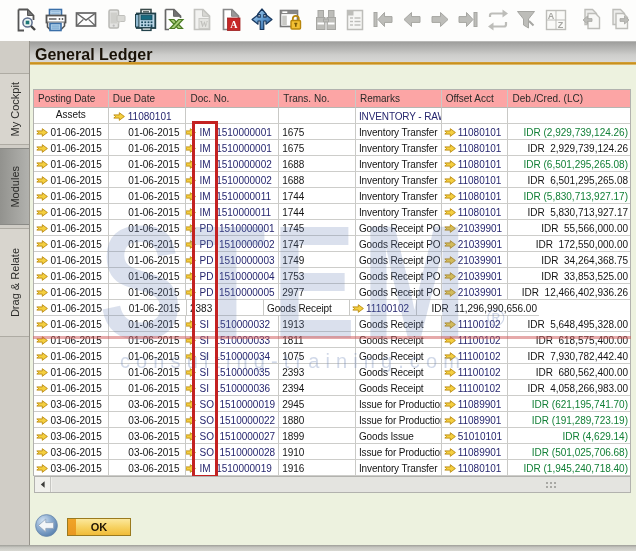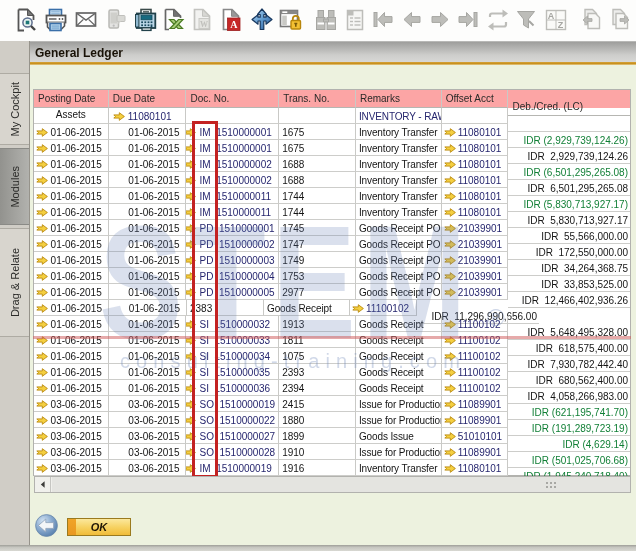--- a/index.html
+++ b/index.html
@@ -10,32 +10,32 @@
 #sidebar { position:absolute; left:0; top:41px; width:30px; height:508px; background:#d0cdc6;
   border-right:1px solid #96938b; }
 .vtab { position:absolute; left:0; width:29px; display:flex; align-items:center; justify-content:center; }
 .vtab span { writing-mode:vertical-rl; transform:rotate(180deg); font-size:11px; color:#2c2c2a; white-space:nowrap; }
 #tab1 { top:32px; height:72px; background:#d8d5ce; border-top:1px solid #aeaba3; border-bottom:1px solid #aeaba3; }
 #tab2 { top:107px; height:77px; background:linear-gradient(90deg,#92928e,#b2b2ae); border-top:1px solid #8a8a86; border-bottom:1px solid #8a8a86; }
 #tab3 { top:187px; height:109px; background:#d8d5ce; border-top:1px solid #aeaba3; border-bottom:1px solid #aeaba3; }
 #win { position:absolute; left:30px; top:41px; width:606px; height:510px; background:#edf2df; }
 #titlebar { position:absolute; left:0; top:0; width:606px; height:21px;
   background:linear-gradient(#9e9e9c,#cdcdcb 65%,#d8d8d6); border-top:1px solid #b8b8b6; }
-#titlebar span { position:absolute; left:5px; top:4px; font-size:12px; font-weight:bold; color:#191207; }
+#titlebar span { position:absolute; left:5px; top:4px; font-size:16px; font-weight:bold; color:#191207; }
 #goldline { position:absolute; left:0; top:21px; width:606px; height:3px;
   background:linear-gradient(#d6a339,#c68f1e 55%,#ead092); }
 #tbl { position:absolute; left:3px; top:48px; width:598px; height:387px; background:#fff;
   border:1px solid #b2b2ae; font-size:10px; color:#151515; }
 .tr { display:flex; height:16px; }
 .hd { height:18px; background:#fca5a5; }
 .hd .td { border-bottom:1px solid #b6b6b2; color:#2a2a28; padding-top:3px; padding-left:4px; }
 .td { position:relative; border-right:1px solid #c9c9c6; border-bottom:1px solid #cdcdca; height:100%;
   overflow:hidden; white-space:nowrap; }
 .c1 { width:75px; } .c2 { width:78px; } .c3 { width:93px; } .c4 { width:77px; }
-.c5 { width:86px; } .c6 { width:67px; } .c7 { width:122px; border-right:none;margin-top:8px; }
+.c5 { width:86px; } .c6 { width:67px; } .c7 { width:122px; border-right:none; }
 .d1 { position:absolute; right:6px; top:3px; }
 .d2 { position:absolute; right:6px; top:3px; }
 .amt { position:absolute; right:2px; top:3px; }
 .lt { position:absolute; left:3px; top:3px; }
 .c5 .lt { letter-spacing:-0.12px; }
 .ar { position:absolute; left:2px; top:4px; }
 .doc { position:absolute; left:13px; top:3px; }
 .off { position:absolute; left:16px; top:3px; }
 .nav { color:#26266e;text-align:right; }
 .grn { color:#107f35; }
@@ -49,21 +49,21 @@
 #wmreg { position:absolute; left:457px; top:263px; font-size:24px; color:rgba(110,135,185,0.34); }
 #redrect { position:absolute; left:162px; top:80px; width:26px; height:357px; border:3px solid #c32222; }
 #hscroll { position:absolute; left:4px; top:435px; width:597px; height:17px; background:#f0f0ec;
   border:1px solid #b2b2ae; }
 #hsbtn { position:absolute; left:0; top:0; width:16px; height:15px; background:#f0f0ec; border-right:1px solid #c6c6c2; }
 #hsbtn svg { position:absolute; left:4px; top:3px; }
 #hsthumb { position:absolute; left:17px; top:0px; width:578px; height:15px; background:#e4e4e0; }
 .grip { position:absolute; width:2px; height:2px; background:#a8a8a4; }
 #ball { position:absolute; left:5px; top:473px; }
 #okbtn { position:absolute; left:37px; top:477px; width:64px; height:18px; border:1px solid #9a7a1e;
-  background:linear-gradient(#fbe89c,#f6d05e 55%,#f0bc38);font-style:italic; }
+  background:linear-gradient(#fbe89c,#f6d05e 55%,#f0bc38); }
 #okstrip { position:absolute; left:0; top:0; width:8px; height:16px; background:linear-gradient(#f0a428,#e89820); }
 #okbtn span { position:absolute; left:0; right:0; text-align:center; top:2px; font-size:11px; font-weight:bold; color:#201505; }
 #botline { position:absolute; left:0px; top:545px; width:636px; height:6px; background:linear-gradient(#9e9e98,#c6c6c0 40%,#d8d8d2); }
 </style>
 </head>
 <body>
 <div id="toolbar">
 <div class="ic" style="left:15px"><svg width="22" height="24" viewBox="0 0 22 24">
 <path d="M3.5 1.5 H12.5 L18.5 7.5 V12 M9 22.5 H3.5 V1.5" fill="#fff" stroke="#555" stroke-width="1.8"></path>
 <path d="M12.5 1.5 V7.5 H18.5 Z" fill="#777" stroke="#555" stroke-width="1"></path>
@@ -822,21 +822,21 @@
 <div class="td c2">
           <span class="d2">03-06-2015</span>
         </div>
 <div class="td c3">
           <span class="ar" style="left:-2px"><svg class="lar" width="12" height="9" viewBox="0 0 12 9">
               <path d="M0.8 2.9 H6.3 V0.7 L11.4 4.5 L6.3 8.3 V6.1 H0.8 L2.4 4.5 Z" fill="#f4cf40" stroke="#bb8a0c" stroke-width="0.9"></path>
             </svg></span>
           <span class="doc nav">SO&nbsp;&nbsp;1510000019</span>
         </div>
 <div class="td c4">
-          <span class="lt">2415</span>
+          <span class="lt">2945</span>
         </div>
 <div class="td c5">
           <span class="lt">Issue for Production</span>
         </div>
 <div class="td c6">
           <span class="ar"><svg class="lar" width="12" height="9" viewBox="0 0 12 9">
               <path d="M0.8 2.9 H6.3 V0.7 L11.4 4.5 L6.3 8.3 V6.1 H0.8 L2.4 4.5 Z" fill="#f4cf40" stroke="#bb8a0c" stroke-width="0.9"></path>
             </svg></span>
           <span class="off nav">11089901</span>
         </div>

